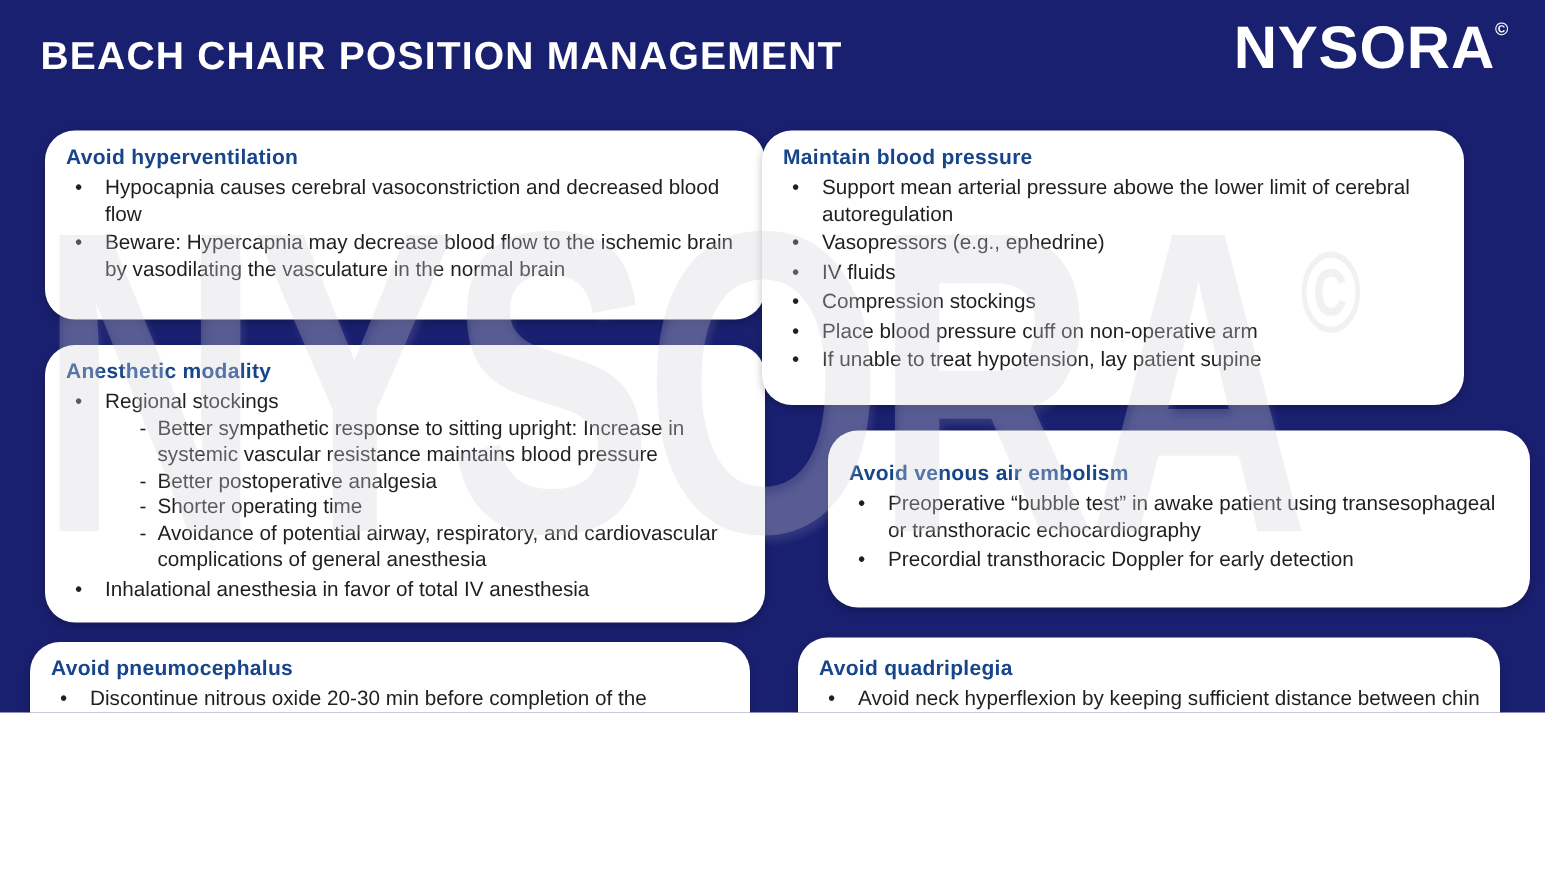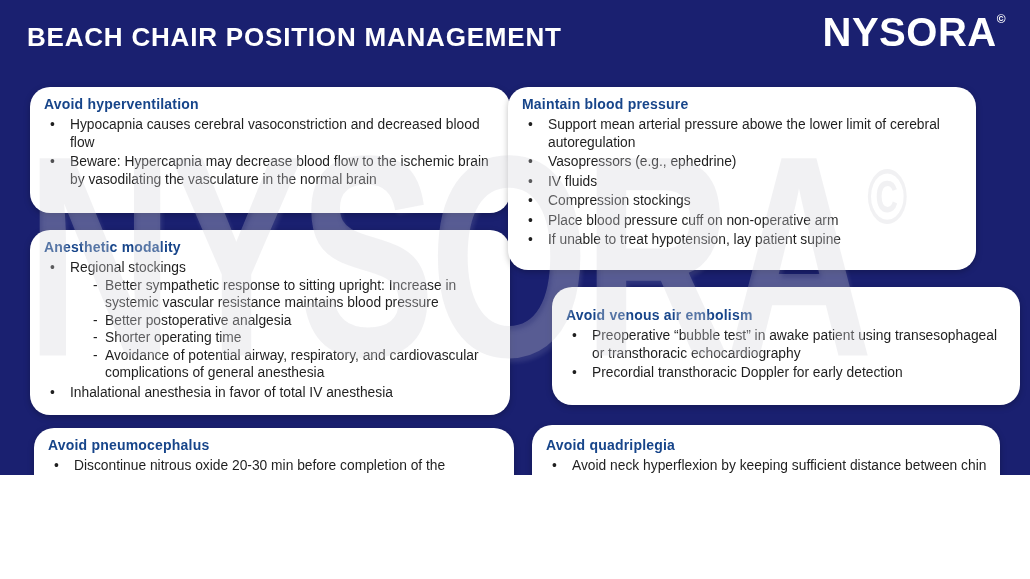--- a/index.html
+++ b/index.html
@@ -24,21 +24,21 @@
     font-size:205px;font-weight:700;letter-spacing:-6px;line-height:1;white-space:nowrap;
     color:var(--watermark-color);transform:scaleY(1.4);transform-origin:left top;
     text-shadow:2px 3px 4px rgba(255,255,255,0.10);}
   .watermark .wm-mark{font-size:55px;letter-spacing:0;vertical-align:95px;}
 
   .card{position:absolute;background:var(--card-bg);color:var(--body-text);
     border-radius:20px;padding:9px 12px 10px 14px;z-index:1;
     box-shadow:0 2px 6px rgba(0,0,0,0.25);}
   .pos-1{left:30px;top:87px;width:480px;min-height:126px;}
   .pos-2{left:30px;top:230px;width:480px;min-height:185px;}
-  .pos-3{left:34px;top:428px;width:480px;min-height:85px;}
+  .pos-3{left:20px;top:428px;width:480px;min-height:85px;}
   .pos-4{left:508px;top:87px;width:468px;min-height:183px;}
   .pos-5{left:552px;top:287px;width:468px;min-height:118px;padding-top:20px;}
   .pos-6{left:532px;top:425px;width:468px;min-height:88px;padding-top:12px;}
 
   .card-title{color:var(--heading-blue);font-size:14px;font-weight:700;margin:0 0 4px 0;letter-spacing:0.2px;}
   .bullets{list-style:none;margin:0;padding:0;font-size:13.8px;line-height:1.27;}
   .bullet-item{display:flex;margin:2px 0;}
   .bullet-marker{flex:none;width:26px;padding-left:6px;}
   .bullet-body{flex:1;}
   .sub-item{display:flex;margin-left:23px;}

